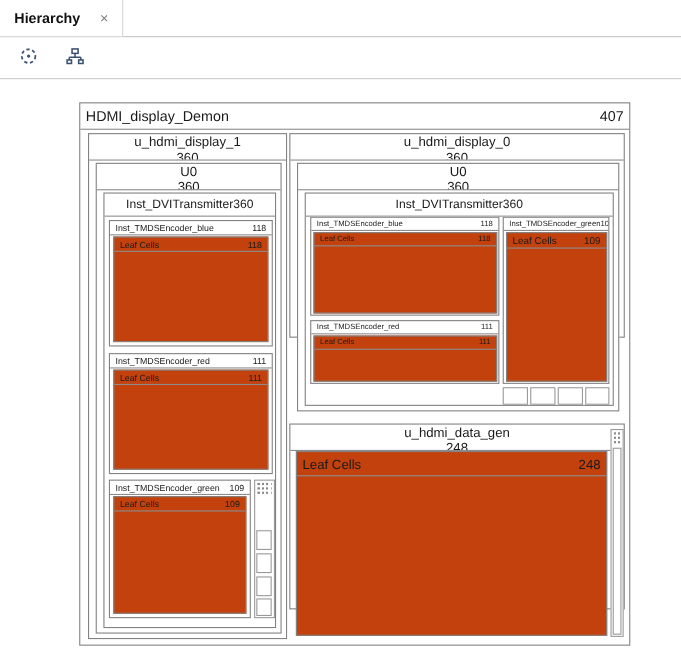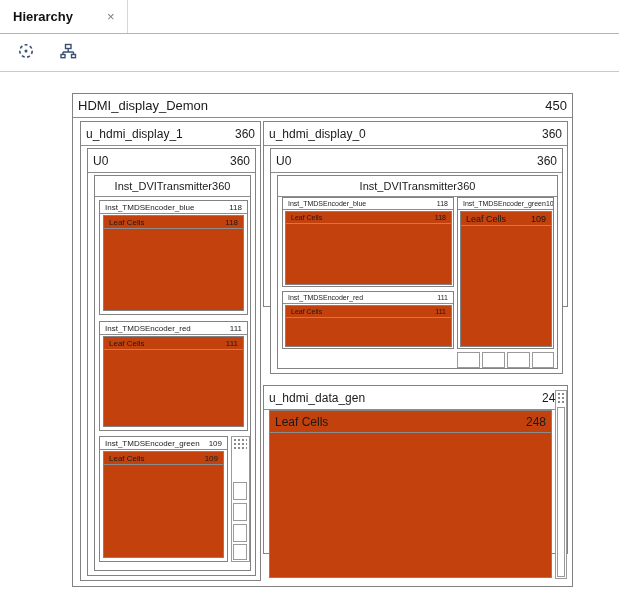--- a/index.html
+++ b/index.html
@@ -2,40 +2,40 @@
 <html><head>
 <meta charset="utf-8">
 <style>
   html,body{margin:0;padding:0;background:#ffffff;}
   .screen{position:relative;width:619px;height:599px;background:#ffffff;
           font-family:"Liberation Sans",sans-serif;color:#1a1a1a;overflow:hidden;}
 
   
   .tabbar{position:absolute;top:0;left:0;right:0;height:33px;background:#fff;
           border-bottom:1px solid #b3b3b3;display:flex;align-items:stretch;}
-  .tab{display:flex;align-items:center;gap:34px;padding:0 12px 0 13px;
+  .tab{display:flex;align-items:center;gap:18px;padding:0 12px 0 13px;
        border-right:1px solid #d6d6d6;background:#fff;cursor:default;}
   .tab-label{font-weight:bold;font-size:13px;color:#111;}
   .tab-close{color:#7d7d7d;font-size:13px;line-height:1;cursor:pointer;}
 
   
   .toolbar{position:absolute;top:34px;left:0;right:0;height:38px;background:#fff;
            border-bottom:1px solid #cacaca;display:flex;align-items:center;gap:14px;
            padding-left:12px;box-sizing:border-box;}
   .tbtn{width:28px;height:26px;display:flex;align-items:center;justify-content:center;
         background:none;border:none;padding:0;cursor:pointer;}
 
   
   .stage{position:absolute;top:73px;left:0;width:619px;height:526px;background:#fff;}
   .node{position:absolute;box-sizing:border-box;border:1px solid #828282;background:#fff;}
   .leafnode{background:#c2410c;}
   .nt{display:flex;justify-content:space-between;align-items:center;padding:0 5px;
       border-bottom:1px solid #8d8d8d;box-sizing:border-box;white-space:nowrap;overflow:hidden;}
   .nt-13{height:24px;font-size:13px;}
-  .nt-12{height:24px;font-size:12px;}
+  .nt-12{height:24px;font-size:12px;flex-direction:column;}
   .nt-12l{height:22px;font-size:12px;}
   .nt-11{height:21px;font-size:11px;justify-content:center;}
   .nt-9{height:14px;font-size:9px;}
   .nt-8{height:13px;font-size:8px;}
   .nt-7{height:12px;font-size:7px;}
   .box{position:absolute;box-sizing:border-box;border:1px solid #9a9a9a;background:#fff;}
   .scrib{height:2px;background:repeating-linear-gradient(90deg,#8a8a8a 0 2px,transparent 2px 4px);
          margin:2px 2px 0 2px;}
 </style>
 </head>
@@ -69,21 +69,21 @@
         </svg>
       </span>
     </button>
   </div>
 
   <div class="stage">
 
     <div class="node" style="left:72px;top:20px;width:501px;height:494px">
       <div class="nt nt-13">
         <span>HDMI_display_Demon</span>
-        <span>450</span>
+        <span>407</span>
       </div>
 
       <div class="node" style="left:7px;top:27px;width:181px;height:460px">
         <div class="nt nt-12">
           <span>u_hdmi_display_1</span>
           <span>360</span>
         </div>
 
         <div class="node" style="left:6px;top:26px;width:169px;height:428px">
           <div class="nt nt-12">

